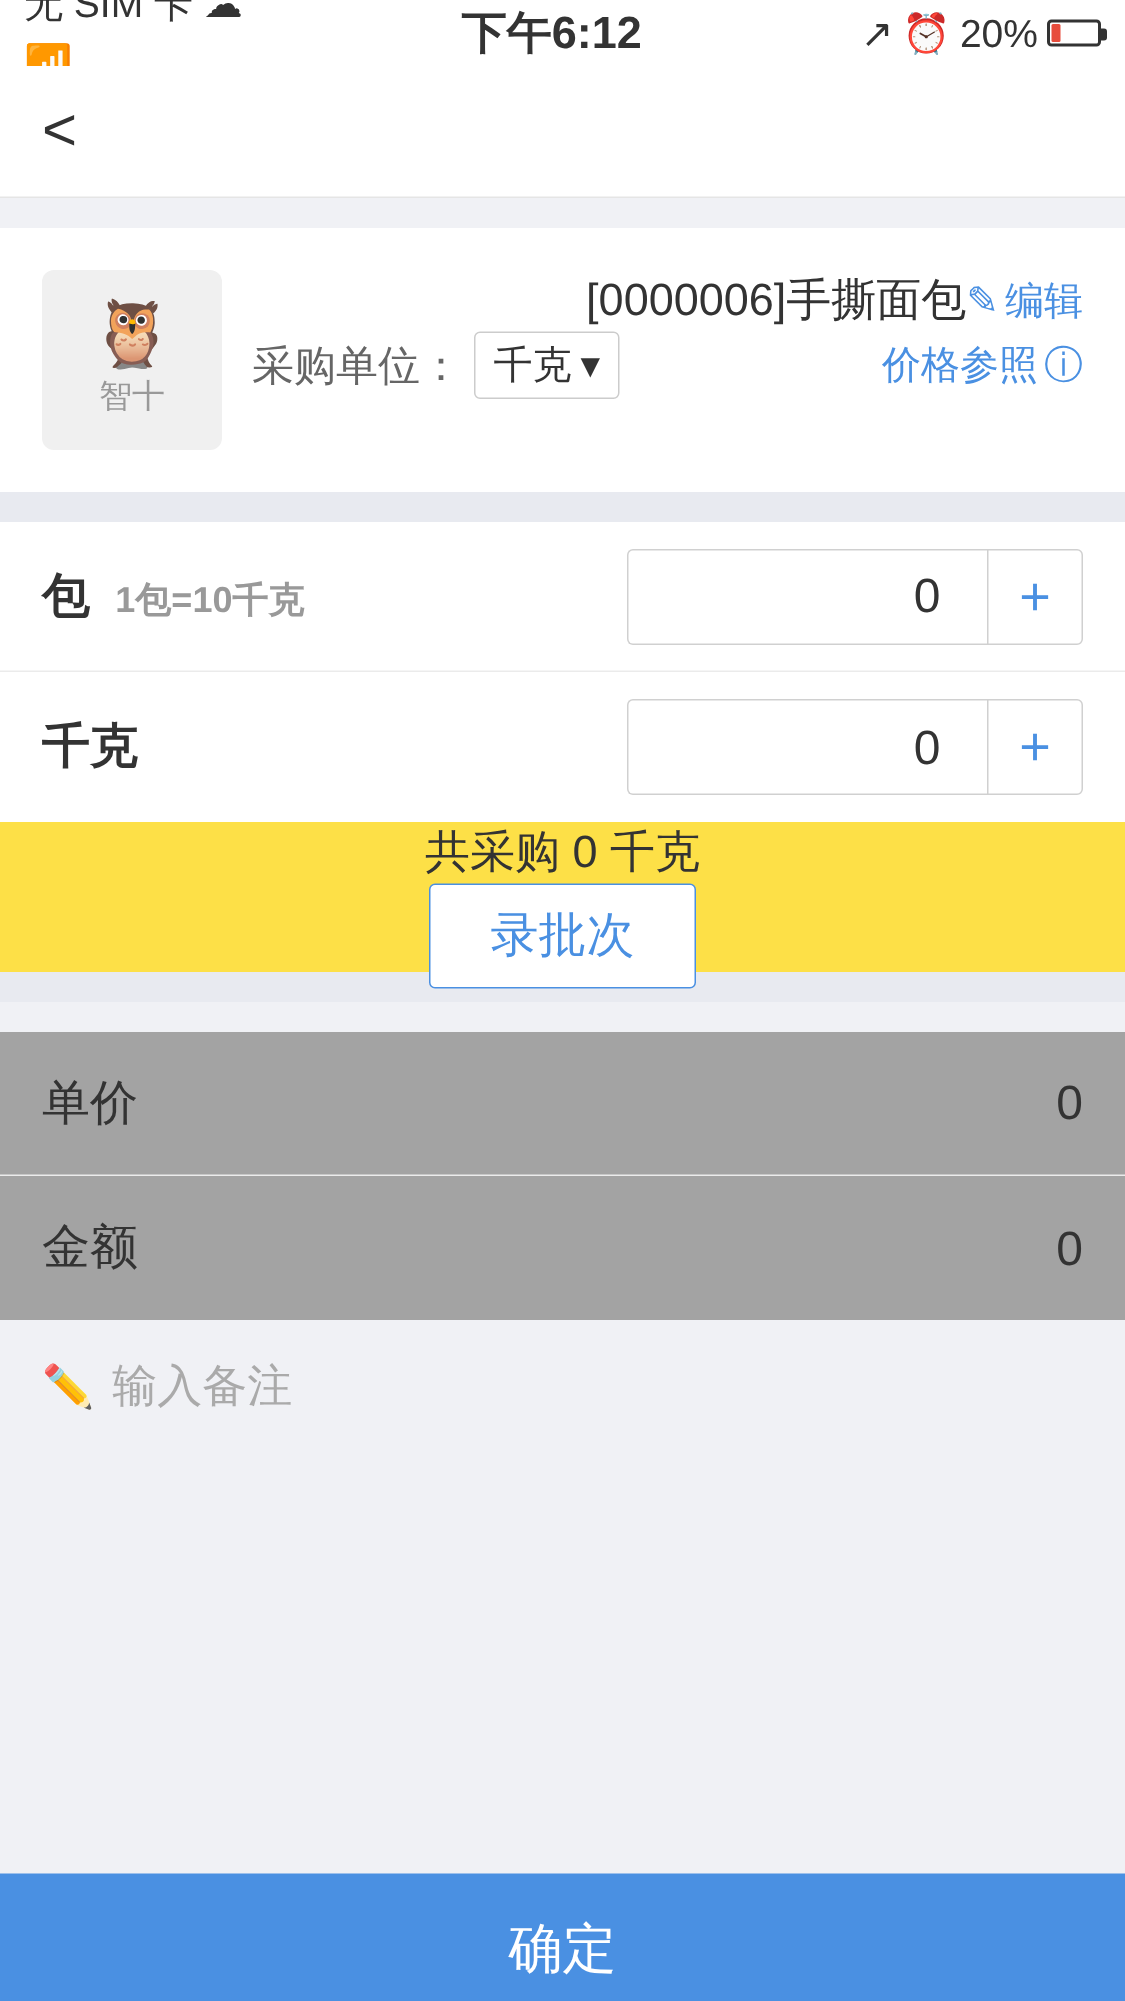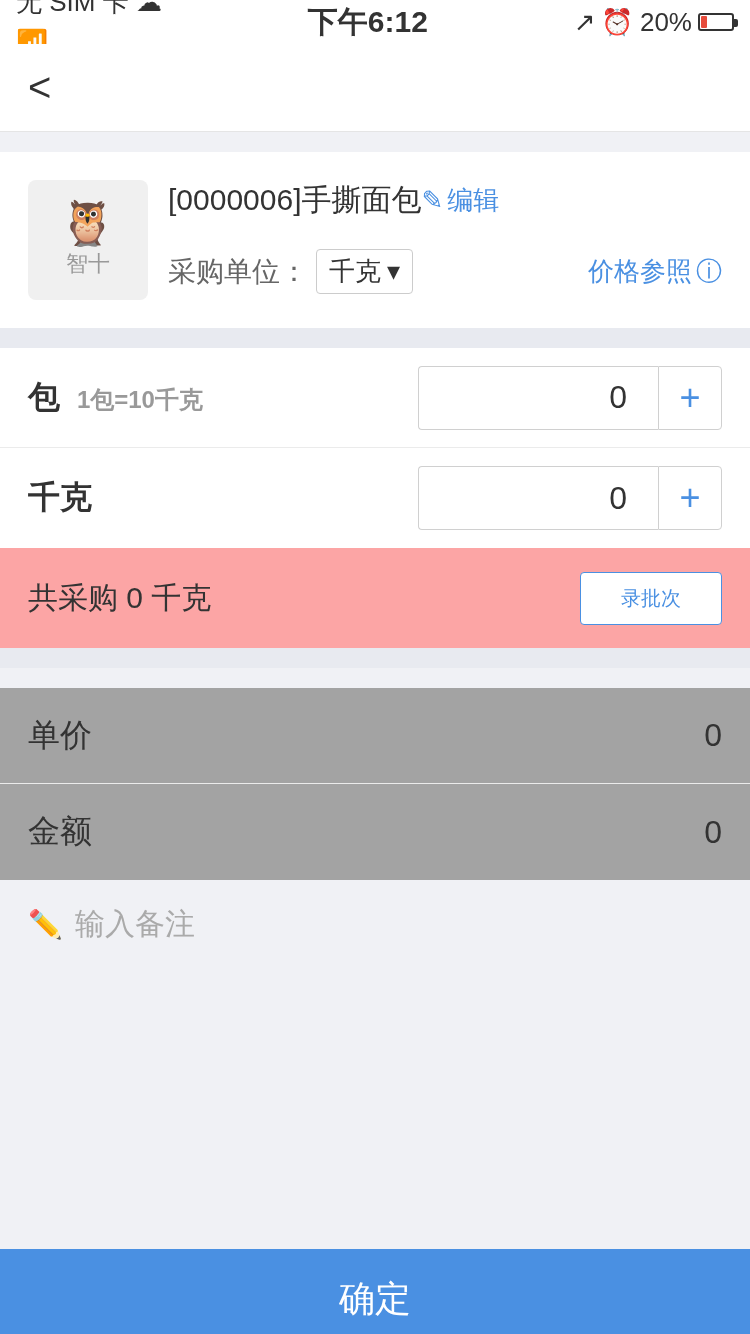--- a/index.html
+++ b/index.html
@@ -94,22 +94,22 @@
       font-size: 22px;
       color: #999;
       margin-top: 4px;
     }
     .product-info {
       flex: 1;
     }
     .product-name-row {
       display: flex;
       align-items: center;
-      justify-content: flex-start;
-      margin-bottom: 28px;
+      justify-content: flex-end;
+      margin-bottom: 0;
     }
     .product-name {
       font-size: 30px;
       font-weight: 500;
       color: #333;
     }
     .edit-btn {
       font-size: 26px;
       color: #4a90e2;
       display: flex;
@@ -206,36 +206,37 @@
       align-items: center;
       justify-content: center;
       font-size: 36px;
       color: #4a90e2;
       cursor: pointer;
       flex-shrink: 0;
     }
 
     
     .summary-section {
-      background: #fca5a5;
+      background: #fde047;
       padding: 0 28px;
       height: 100px;
       display: flex;
       align-items: center;
       justify-content: space-between;
+      flex-direction: column;
     }
     .summary-text {
       font-size: 30px;
       color: #333;
     }
     .record-btn {
       border: 1px solid #4a90e2;
       border-radius: 4px;
       padding: 12px 40px;
-      font-size: 20px;
+      font-size: 32px;
       color: #4a90e2;
       background: #fff;
       cursor: pointer;
       text-align: right;
     }
 
     
     .price-section {
       background: #a3a3a3;
       margin-top: 20px;

